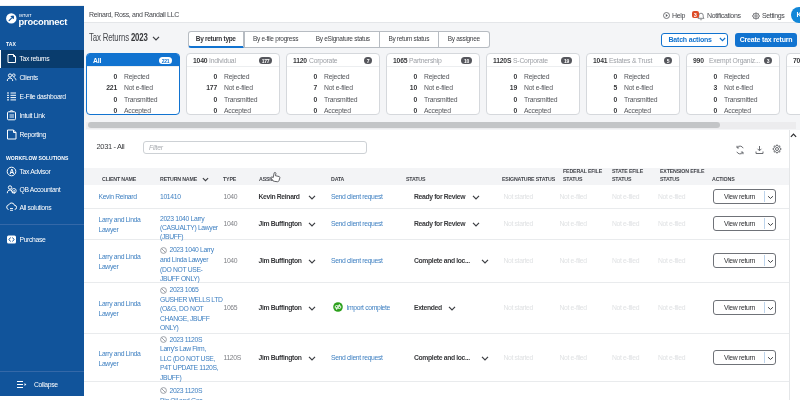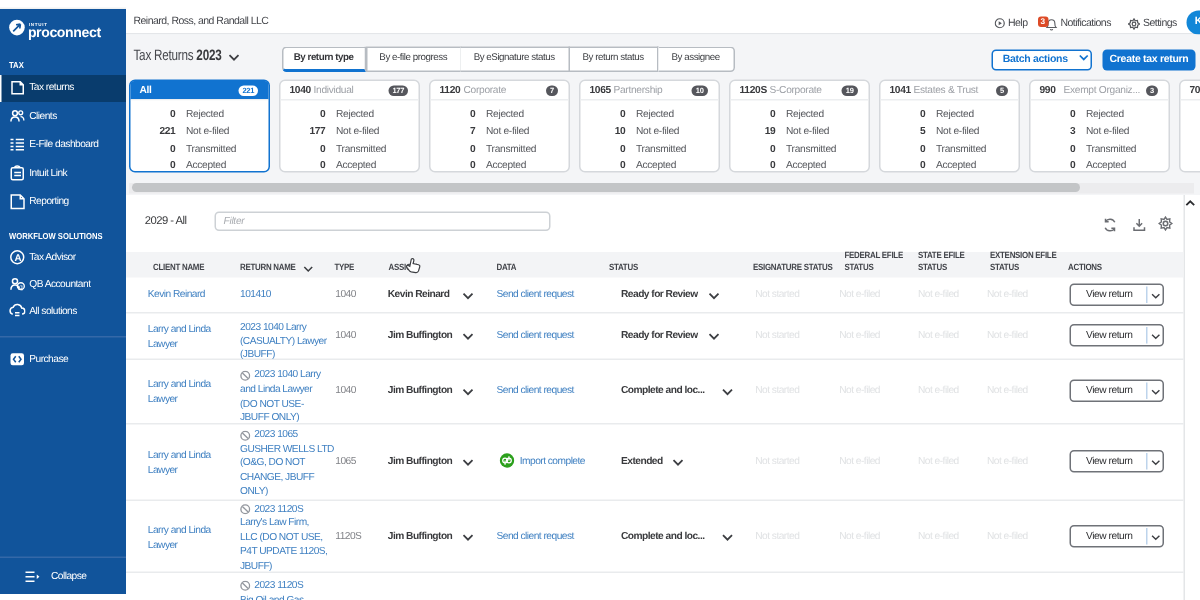--- a/index.html
+++ b/index.html
@@ -284,21 +284,21 @@
     <div class="cnum" style="left:2px;top:53.5px;">0</div>
 
   </div>
 
   <div class="a" style="left:86px;top:121.5px;width:710px;height:7px;background:#ececee;"></div>
   <div class="a" style="left:88px;top:122px;width:632px;height:6px;background:#c3c5c7;border-radius:3px;"></div>
 
   <div class="a" style="left:84px;top:130px;width:716px;height:270px;background:#fff;"></div>
   <div class="a" style="left:789px;top:130px;width:11px;height:270px;background:#fff;border-left:1px solid #e4e6e8;"></div>
 
-  <div class="c dk a" style="left:96.5px;top:141.5px;font-size:7.5px;">2029 - All</div>
+  <div class="c dk a" style="left:96.5px;top:141.5px;font-size:7.5px;">2031 - All</div>
   <div class="a" style="left:142.5px;top:140.5px;width:224px;height:13.5px;border:1px solid #cdd1d5;border-radius:3px;background:#fff;"></div>
   <div class="a" style="left:149px;top:143.5px;font-size:6.8px;font-style:italic;color:#a9acb1;letter-spacing:-0.2px;">Filter</div>
   <svg class="a" style="left:735px;top:144.5px;" width="10" height="10" viewBox="0 0 10 10">
     <path d="M8.2 3.2 A3.6 3.6 0 0 0 2 2.6" fill="none" stroke="#6b6d72" stroke-width="1"></path>
     <path d="M2 0.8 V2.9 H4.1" fill="none" stroke="#6b6d72" stroke-width="1"></path>
     <path d="M1.8 6.8 A3.6 3.6 0 0 0 8 7.4" fill="none" stroke="#6b6d72" stroke-width="1"></path>
     <path d="M8 9.2 V7.1 H5.9" fill="none" stroke="#6b6d72" stroke-width="1"></path>
   </svg>
   <svg class="a" style="left:754.5px;top:144.5px;" width="9" height="10" viewBox="0 0 9 10">
     <path d="M4.5 1 V5.5 M2.6 3.8 L4.5 5.8 L6.4 3.8" fill="none" stroke="#6b6d72" stroke-width="1"></path>

